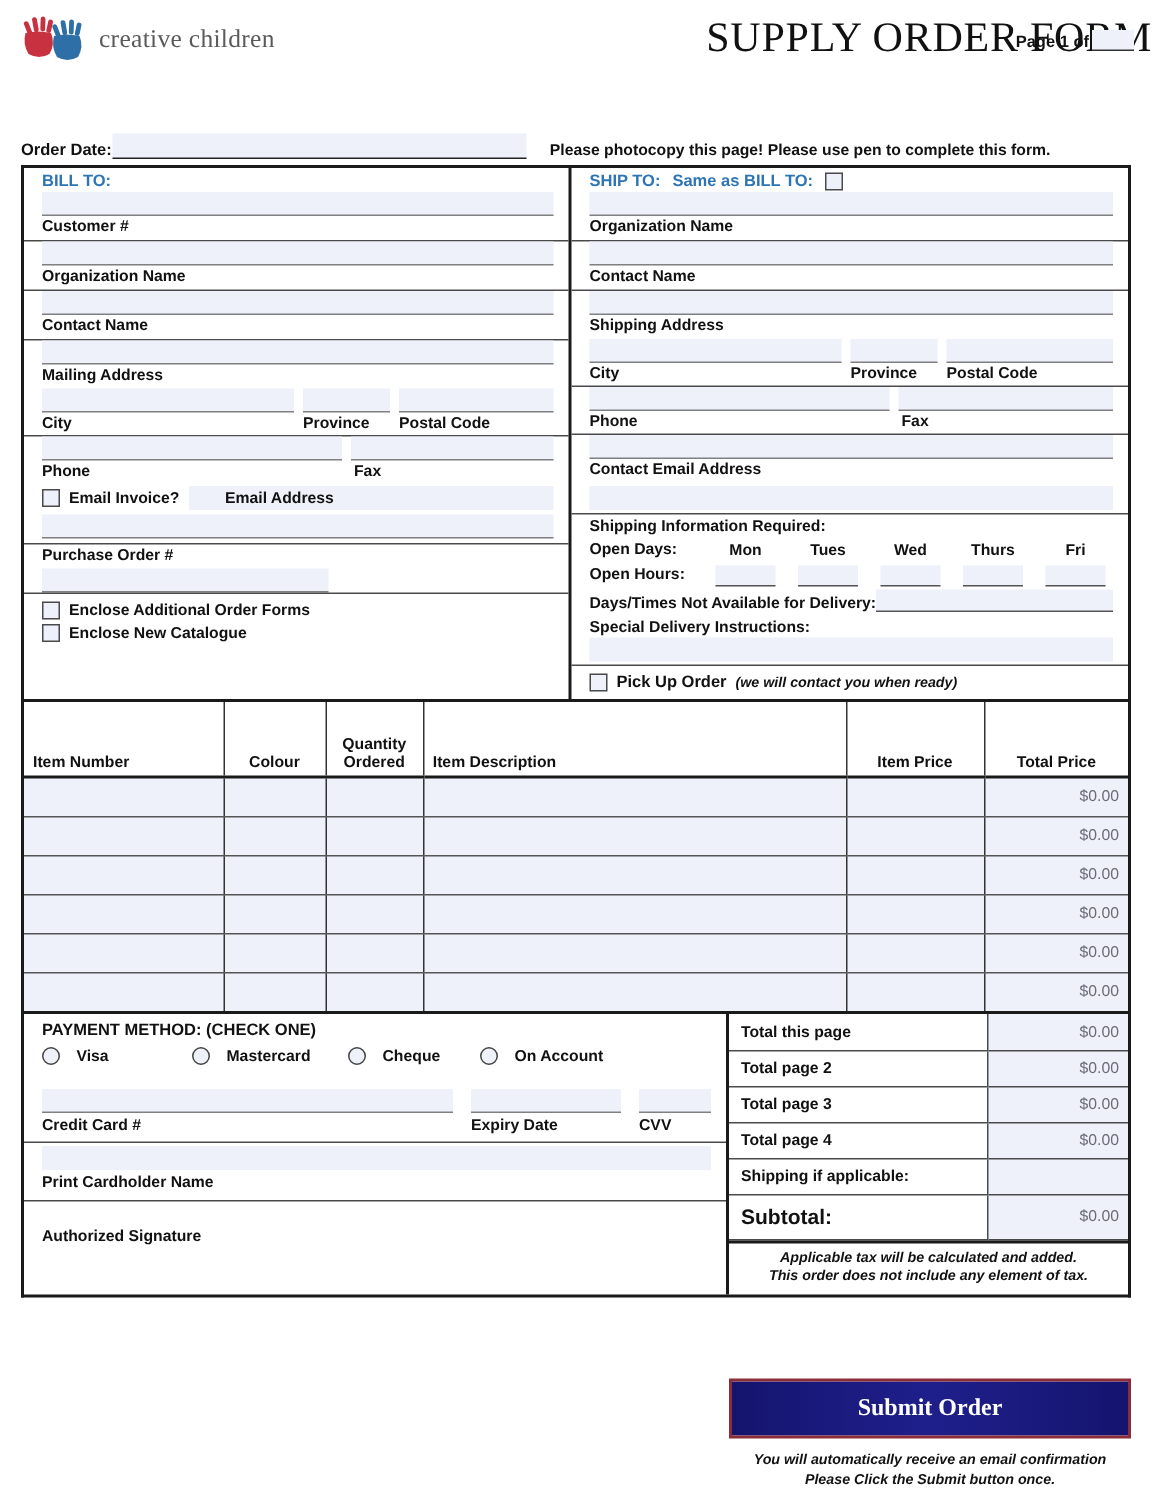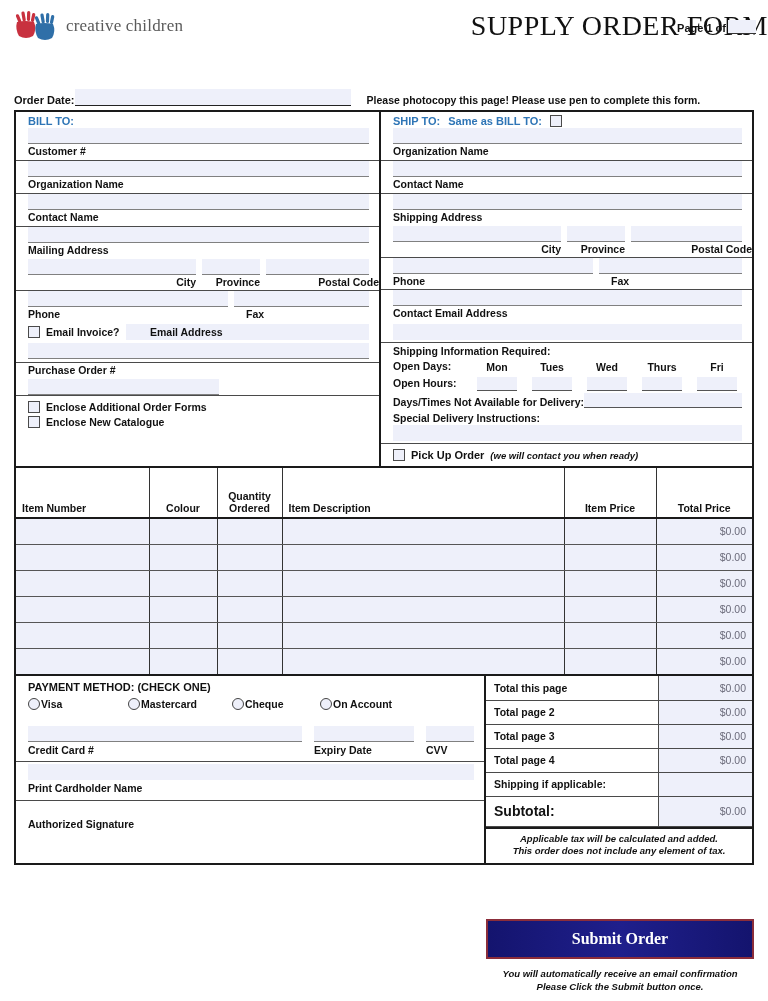--- a/index.html
+++ b/index.html
@@ -136,35 +136,34 @@
     height: 16px;
     background: #eef0fa;
     border-bottom: 1px solid #808080;
   }
   .trio-lbls {
     display: flex;
     font-size: 10.5px;
     font-weight: bold;
     padding: 1px 0 2px 12px;
     gap: 6px;
-    text-align: right;
   }
   .trio-lbls .t1 { flex: 0 0 168px; }
   .trio-lbls .t2 { flex: 0 0 58px; }
   .trio-lbls .t3 { flex: 1; }
 
   .duo { display: flex; margin: 0 10px 0 12px; gap: 6px; }
   .duo .d1 { flex: 0 0 200px; }
   .duo .d2 { flex: 1; }
   .duo-lbls {
     display: flex;
     font-size: 10.5px;
     font-weight: bold;
     padding: 1px 0 2px 12px;
-    gap: 18px;
+    gap: 8px;
   }
   .duo-lbls .d1 { flex: 0 0 200px; }
   .duo-lbls .d2 { flex: 1; }
 
   .chk {
     width: 12px; height: 12px;
     border: 1.5px solid #4a4a4a;
     background: #eef0fa;
     display: inline-block;
     flex: 0 0 auto;
@@ -300,21 +299,21 @@
     font-weight: bold;
     padding: 5px 0 4px 12px;
   }
   .pay-opts {
     display: flex;
     align-items: center;
     padding: 1px 0 6px 12px;
     font-size: 10.5px;
     font-weight: bold;
   }
-  .pay-opt { display: flex; align-items: center; gap: 1px; }
+  .pay-opt { display: flex; align-items: center; gap: 11px; }
   .pay-opt.o1 { width: 100px; }
   .pay-opt.o2 { width: 104px; }
   .pay-opt.o3 { width: 88px; }
 
   .cc-fields { display: flex; margin: 10px 10px 0 12px; gap: 12px; }
   .cc-fields .f1 { flex: 1; }
   .cc-fields .f2 { flex: 0 0 100px; }
   .cc-fields .f3 { flex: 0 0 48px; }
   .cc-line {
     height: 16px;

